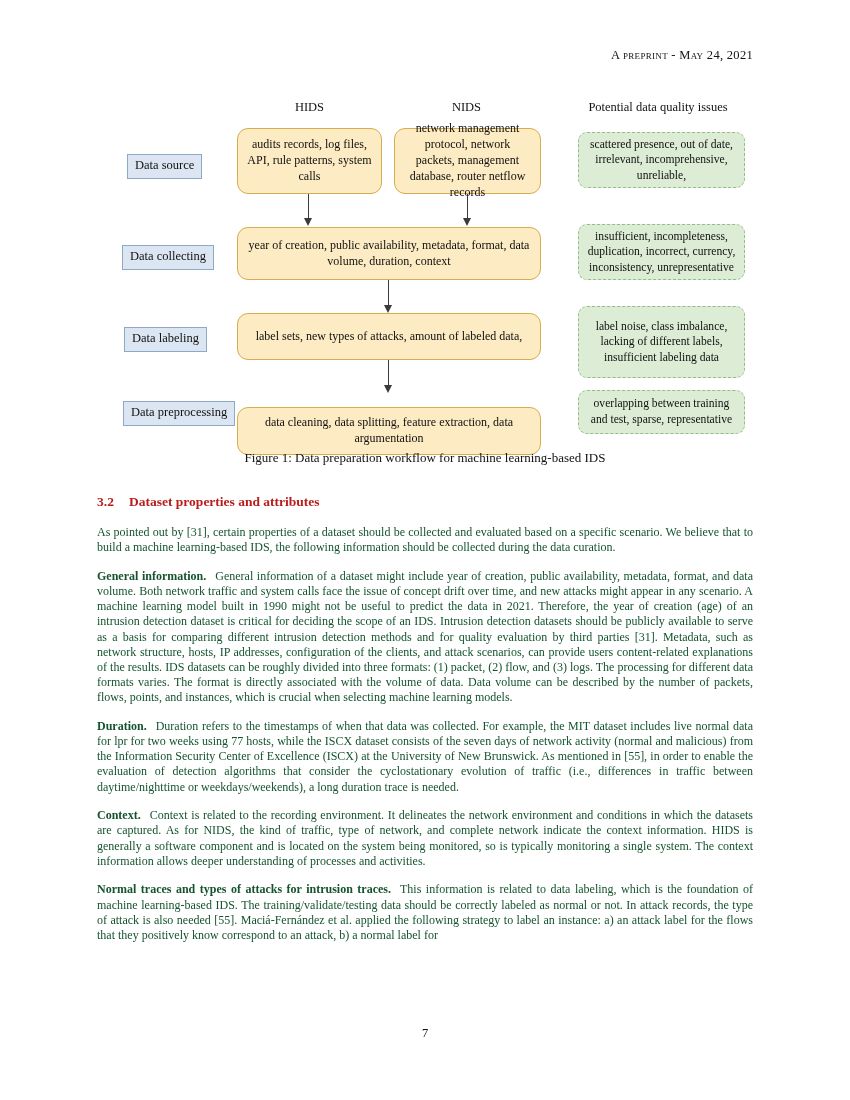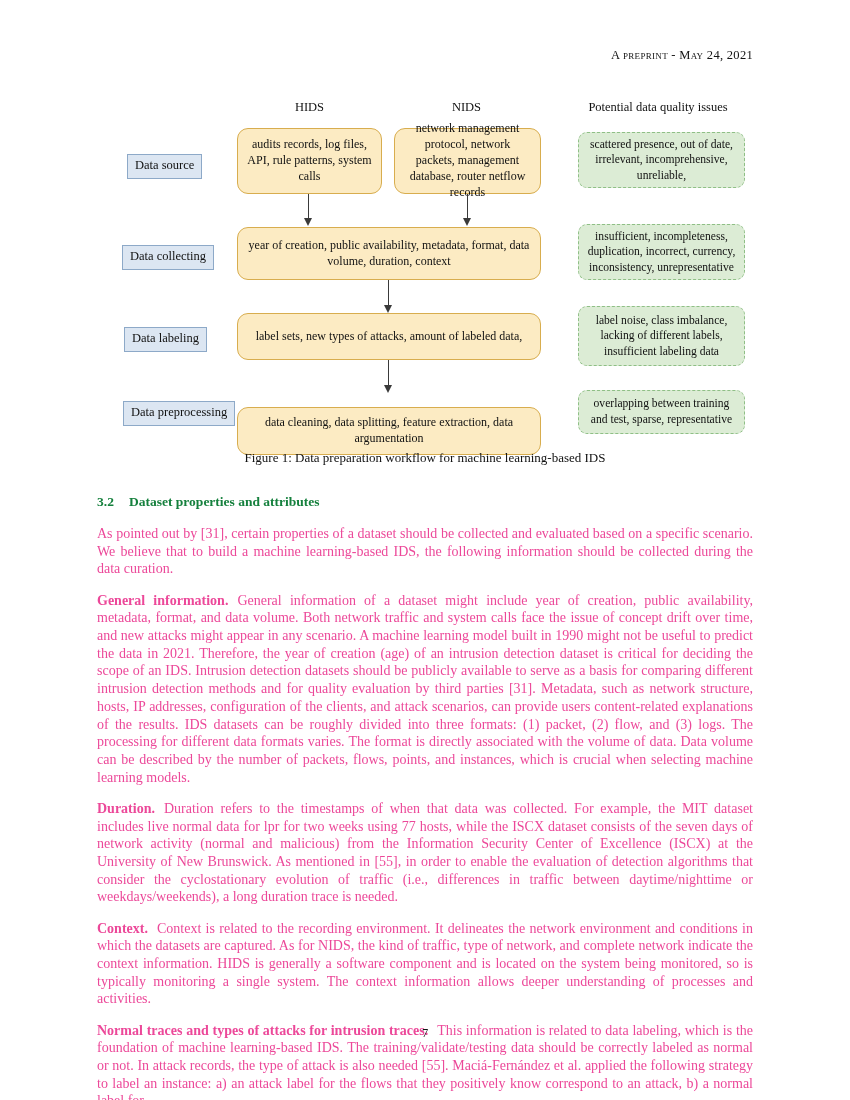--- a/index.html
+++ b/index.html
@@ -127,37 +127,37 @@
   }
 
   
   .section-head {
     position: absolute;
     left: 97px;
     top: 494px;
     width: 656px;
     font-size: 13.5px;
     font-weight: bold;
-    color: #15803d;
+    color: #b91c1c;
   }
   .section-head .num { display: inline-block; width: 32px; }
 
   .body {
     position: absolute;
     left: 97px;
     top: 525px;
     width: 656px;
   }
   p.para {
     margin: 0 0 13.5px 0;
-    font-size: 14px;
+    font-size: 12px;
     line-height: 1.265;
     text-align: justify;
     text-justify: inter-word;
-    color: #ec4899;
+    color: #14532d;
     hyphens: none;
   }
   p.para .lead {
     font-weight: bold;
   }
   p.para .gap { display: inline-block; width: 9px; }
 
   .folio {
     position: absolute;
     left: 0;
@@ -195,21 +195,21 @@
     <div class="arrow-line" style="left:370px; top:94px; height:26px;"></div>
     <div class="arrow-head" style="left:366px; top:118px;"></div>
 
     <div class="proc-box" style="left:140px; top:127px; width:304px; height:53px;">year of creation, public availability, metadata, format, data volume, duration, context</div>
     <div class="issue-box" style="left:481px; top:124px; width:167px; height:56px;">insufficient, incompleteness, duplication, incorrect, currency, inconsistency, unrepresentative</div>
 
     <div class="arrow-line" style="left:291px; top:180px; height:27px;"></div>
     <div class="arrow-head" style="left:287px; top:205px;"></div>
 
     <div class="proc-box" style="left:140px; top:213px; width:304px; height:47px;">label sets, new types of attacks, amount of labeled data,</div>
-    <div class="issue-box" style="left:481px; top:206px; width:167px; height:60px;">label noise, class imbalance, lacking of different labels, insufficient labeling data</div>
+    <div class="issue-box" style="left:481px; top:206px; width:167px; height:72px;">label noise, class imbalance, lacking of different labels, insufficient labeling data</div>
 
     <div class="arrow-line" style="left:291px; top:260px; height:27px;"></div>
     <div class="arrow-head" style="left:287px; top:285px;"></div>
 
     <div class="proc-box" style="left:140px; top:293px; width:304px; height:48px;margin-top:14px;">data cleaning, data splitting, feature extraction, data argumentation</div>
     <div class="issue-box" style="left:481px; top:290px; width:167px; height:44px;">overlapping between training and test, sparse, representative</div>
 
   </div>
 
   <div class="caption">Figure 1: Data preparation workflow for machine learning-based IDS</div>

